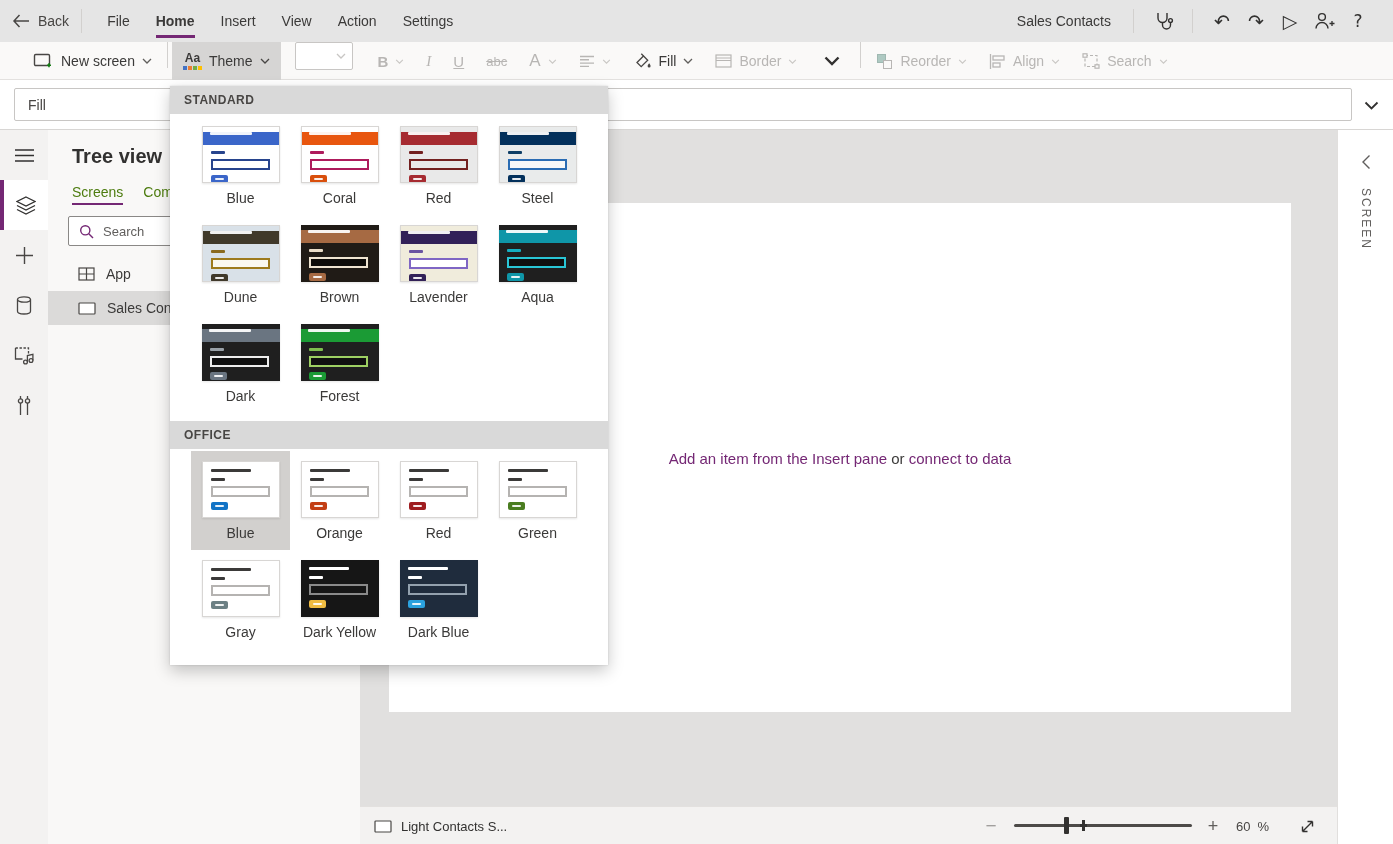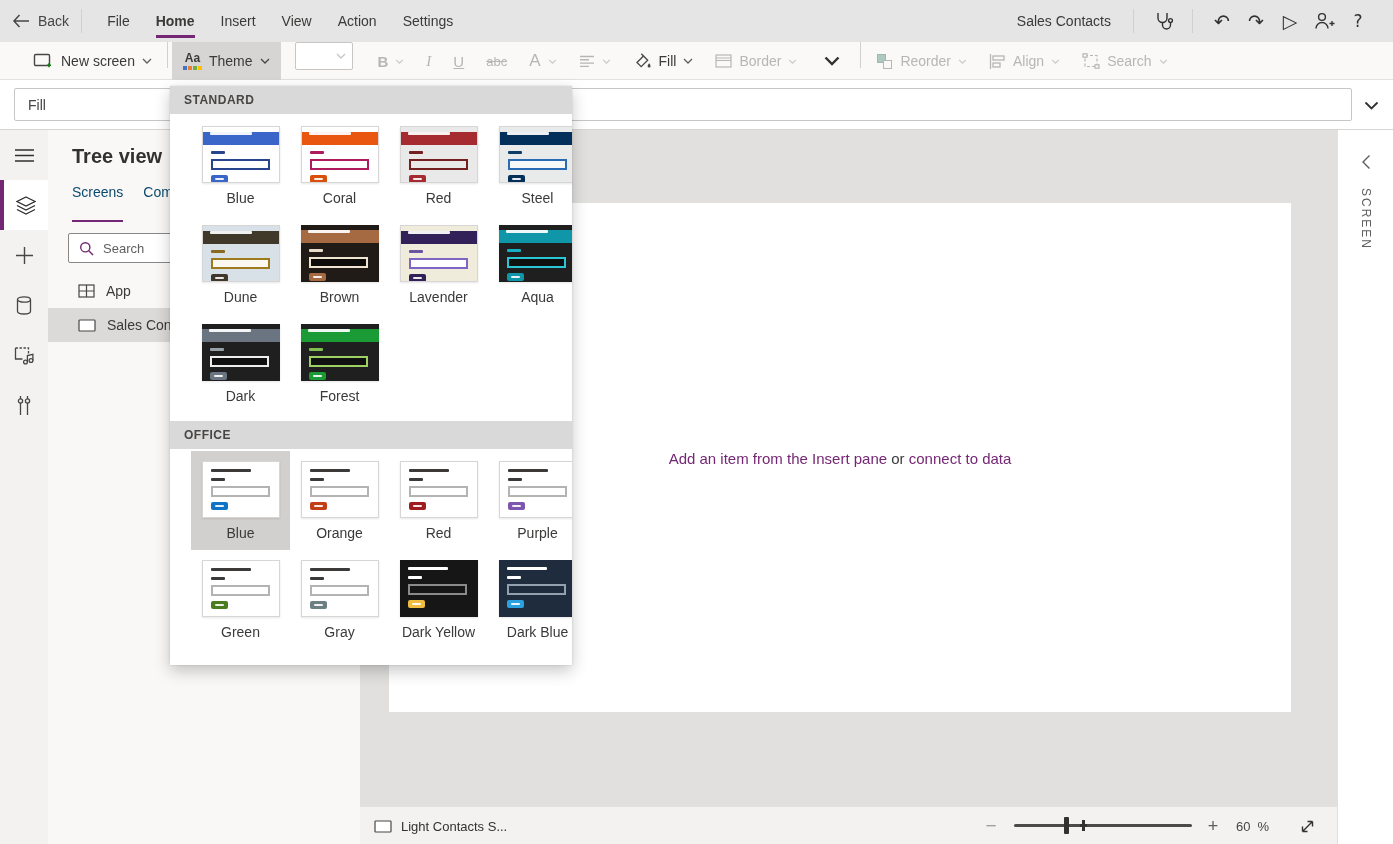--- a/index.html
+++ b/index.html
@@ -42,21 +42,21 @@
 
   
   .rail{position:absolute;top:130px;left:0;width:48px;bottom:0;background:#f3f2f1;}
   .rail-btn{width:48px;height:50px;display:flex;align-items:center;justify-content:center;box-sizing:border-box;}
   .rail-btn.active{background:#fff;border-left:4px solid #742774;}
 
   
   .tree-panel{position:absolute;top:130px;left:48px;width:312px;bottom:0;background:#f9f8f7;box-sizing:border-box;}
   .panel-title{margin:15px 0 0 24px;font-size:20px;font-weight:700;color:#323130;}
   .tabs{display:flex;gap:20px;margin:16px 0 0 24px;font-size:14px;}
-  .tab{position:relative;padding-bottom:22px;color:#0c4a6e;}
+  .tab{position:relative;padding-bottom:5px;color:#4d7c0f;}
   .tab.active::after{content:"";position:absolute;left:0;right:0;bottom:0;height:2px;background:#742774;}
   .search-box{margin:11px 0 0 20px;width:276px;height:30px;background:#fff;border:1px solid #8a8886;border-radius:2px;display:flex;align-items:center;gap:9px;padding-left:10px;box-sizing:border-box;}
   .search-text{font-size:13px;color:#605e5c;}
   .tree-items{margin-top:11px;}
   .tree-row{height:34px;display:flex;align-items:center;gap:11px;padding-left:30px;font-size:14px;color:#3b3a39;white-space:nowrap;overflow:hidden;}
   .tree-row.selected{background:#dbdad9;}
 
   
   .canvas-area{position:absolute;left:360px;top:130px;width:977px;height:676px;background:#e1e0df;}
   .artboard{position:absolute;left:29px;top:73px;width:902px;height:509px;background:#fff;}
@@ -74,21 +74,21 @@
   .sb-minus{position:absolute;left:618px;top:6px;width:26px;height:26px;color:#a19f9d;font-size:19px;display:flex;align-items:center;justify-content:center;}
   .sb-track{position:absolute;left:654px;top:17px;width:178px;height:3px;background:#4c4a48;border-radius:2px;}
   .sb-handle{position:absolute;left:704px;top:10px;width:5px;height:17px;background:#323130;border-radius:1px;}
   .sb-notch{position:absolute;left:722px;top:13px;width:3px;height:11px;background:#323130;}
   .sb-notch::after{content:"";position:absolute;left:-2px;top:4px;width:7px;height:3px;background:#323130;}
   .sb-plus{position:absolute;left:840px;top:6px;width:26px;height:26px;color:#605e5c;font-size:18px;display:flex;align-items:center;justify-content:center;}
   .sb-zoom{position:absolute;left:876px;top:0;height:38px;display:flex;align-items:center;gap:7px;font-size:13px;color:#484644;}
   .sb-fit{position:absolute;left:934px;top:6px;width:26px;height:26px;display:flex;align-items:center;justify-content:center;}
 
   
-  .theme-flyout{position:absolute;left:170px;top:86px;width:402px;height:579px;background:#fff;z-index:30;box-shadow:0 6px 15px rgba(0,0,0,.22),0 0 2px rgba(0,0,0,.14);overflow:hidden;}
+  .theme-flyout{position:absolute;left:170px;top:86px;width:438px;height:579px;background:#fff;z-index:30;box-shadow:0 6px 15px rgba(0,0,0,.22),0 0 2px rgba(0,0,0,.14);overflow:hidden;}
   .flyout-section-header{height:28px;background:#d9d9d9;display:flex;align-items:center;padding-left:14px;font-size:12px;font-weight:700;letter-spacing:.5px;color:#484644;}
   .theme-grid{display:grid;grid-template-columns:repeat(4,99px);padding:2px 0 8px 21px;}
   .theme-cell{width:99px;height:99px;padding-top:10px;box-sizing:border-box;display:flex;flex-direction:column;align-items:center;}
   .theme-cell.selected{background:#d2d0ce;}
   .thumb{width:78px;height:57px;box-sizing:border-box;overflow:hidden;box-shadow:0 1px 2px rgba(0,0,0,.10);}
   .thumb.bordered{border:1px solid #d8d6d4;}
   .t-header{height:13px;}
   .t-hline{width:42px;height:3px;background:rgba(255,255,255,.93);margin:5px 0 0 7px;border-radius:1px;}
   .t-line{height:3px;border-radius:1px;}
   .t-title{width:40px;margin:7px 0 0 8px;}
@@ -539,29 +539,20 @@
               <div class="t-input" style="border-color: rgb(181, 179, 177); background: rgb(255, 255, 255);"></div>
               <div class="t-btn" style="background: rgb(159, 29, 32);"></div>
             </div>
             <div class="theme-label">Red</div>
           </div>
           <div class="theme-cell">
             <div class="thumb bordered" style="background: rgb(255, 255, 255);">
               <div class="t-line t-title" style="background: rgb(59, 58, 57);"></div>
               <div class="t-line t-small" style="background: rgb(59, 58, 57);"></div>
               <div class="t-input" style="border-color: rgb(181, 179, 177); background: rgb(255, 255, 255);"></div>
-              <div class="t-btn" style="background: rgb(124, 85, 175);"></div>
-            </div>
-            <div class="theme-label">Purple</div>
-          </div>
-          <div class="theme-cell">
-            <div class="thumb bordered" style="background: rgb(255, 255, 255);">
-              <div class="t-line t-title" style="background: rgb(59, 58, 57);"></div>
-              <div class="t-line t-small" style="background: rgb(59, 58, 57);"></div>
-              <div class="t-input" style="border-color: rgb(181, 179, 177); background: rgb(255, 255, 255);"></div>
               <div class="t-btn" style="background: rgb(74, 125, 32);"></div>
             </div>
             <div class="theme-label">Green</div>
           </div>
           <div class="theme-cell">
             <div class="thumb bordered" style="background: rgb(255, 255, 255);">
               <div class="t-line t-title" style="background: rgb(59, 58, 57);"></div>
               <div class="t-line t-small" style="background: rgb(59, 58, 57);"></div>
               <div class="t-input" style="border-color: rgb(181, 179, 177); background: rgb(255, 255, 255);"></div>
               <div class="t-btn" style="background: rgb(108, 128, 132);"></div>

